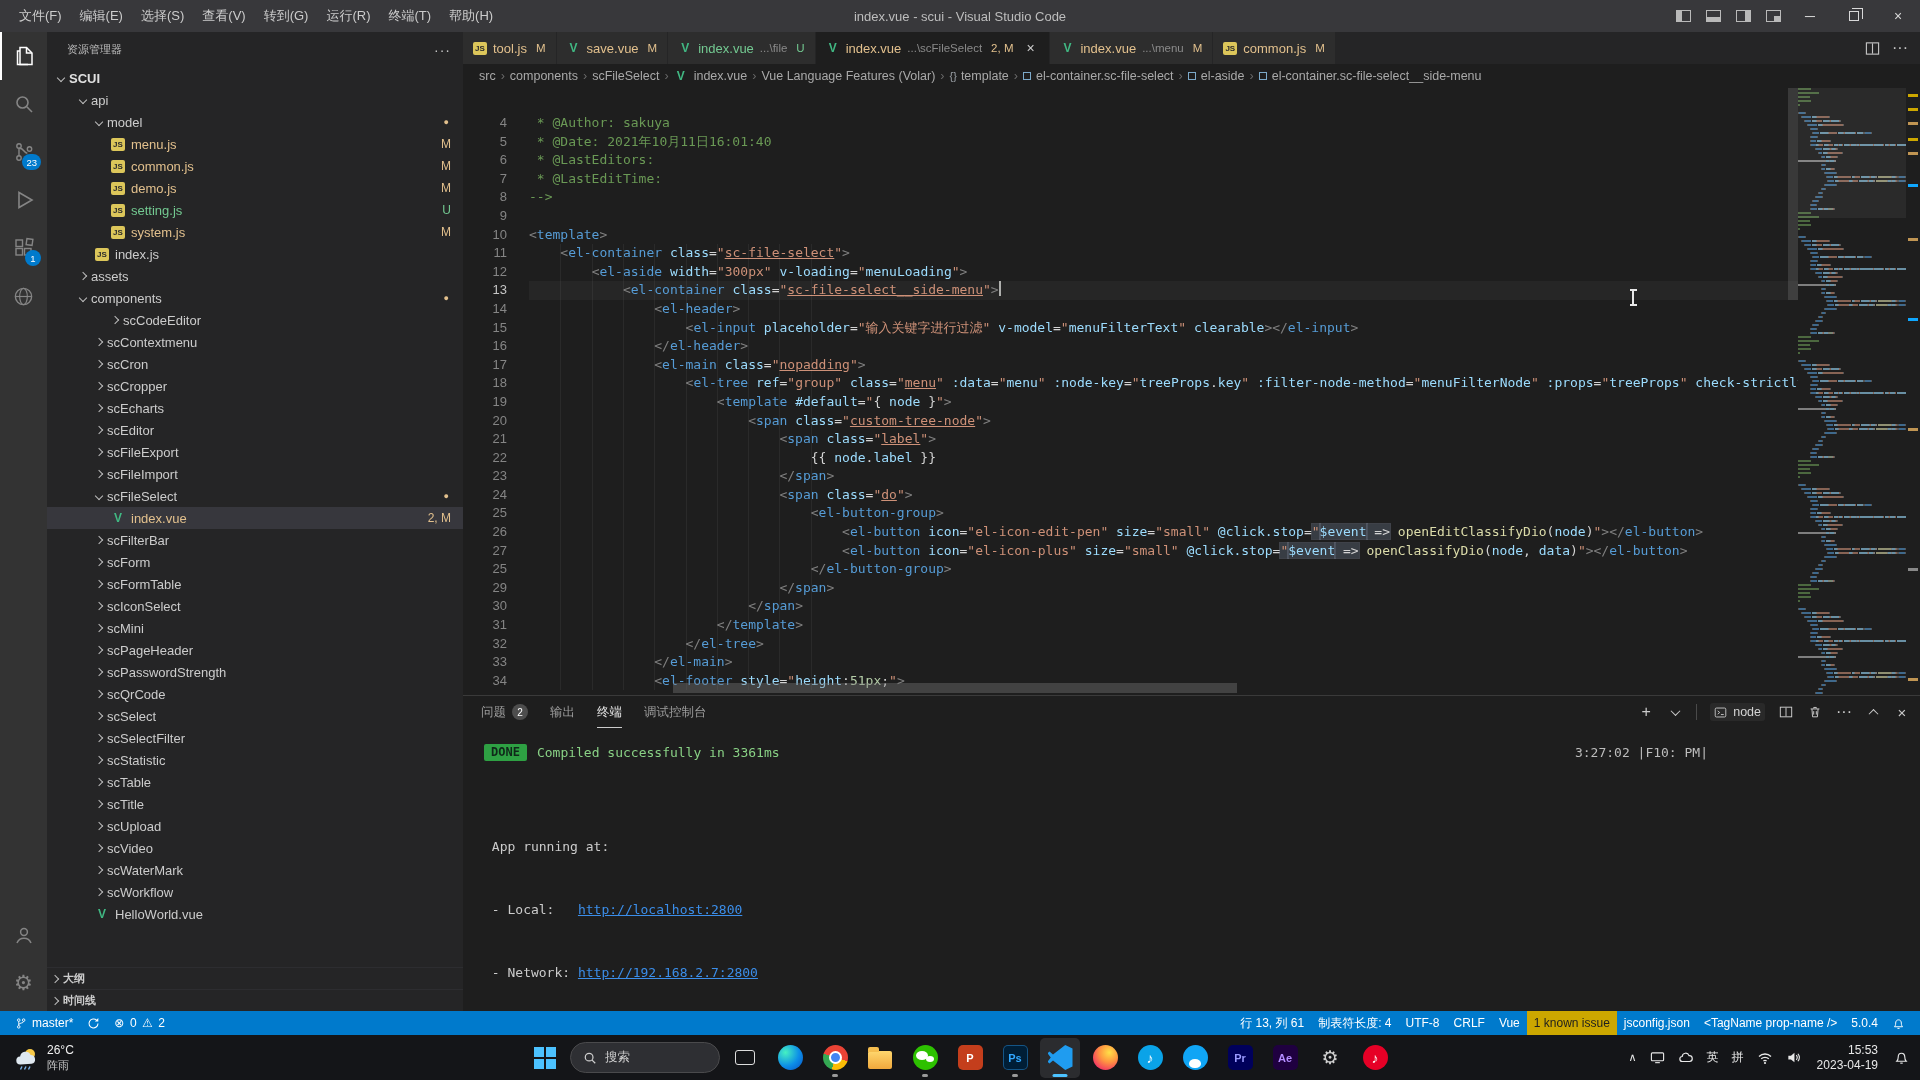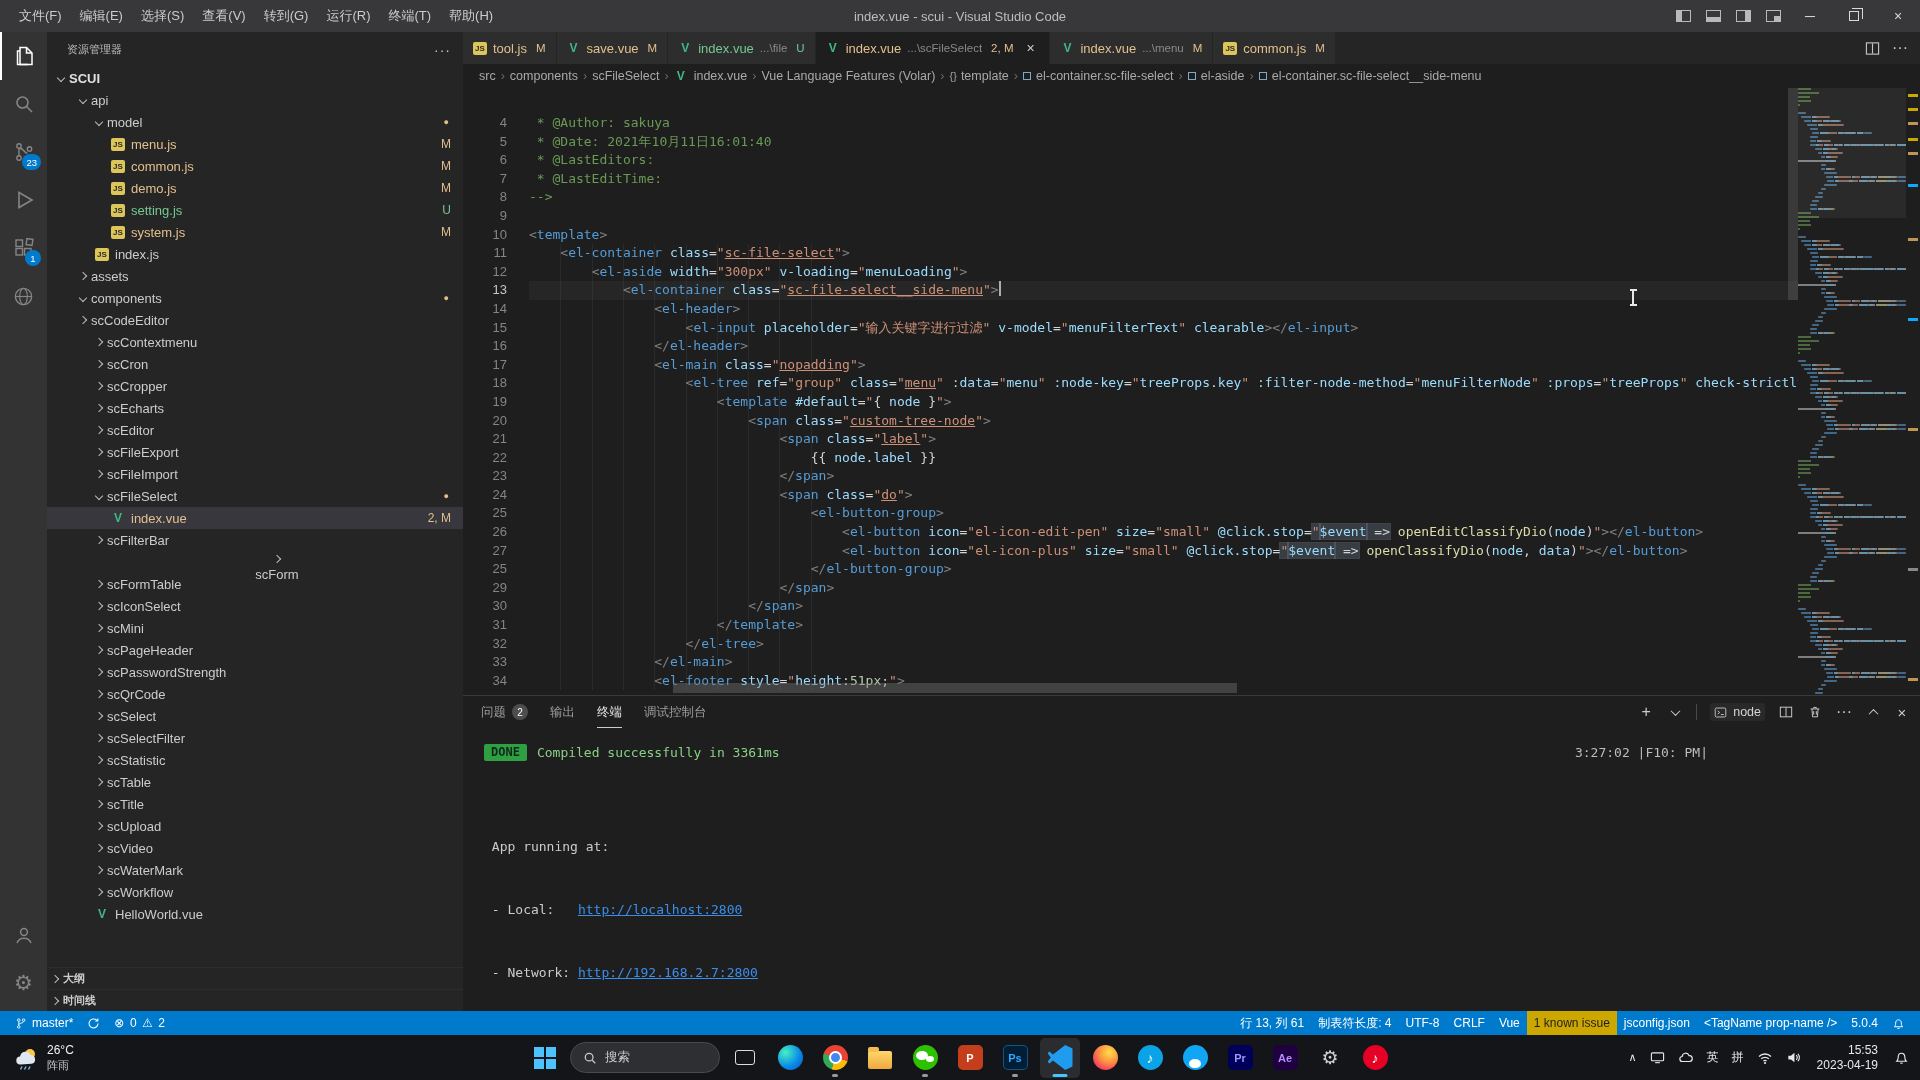--- a/index.html
+++ b/index.html
@@ -351,21 +351,21 @@
           <span class="grow"></span>
         </div>
         <div class="trow" style="padding-left: 28px;">
           <span class="chev">
             <i class="down"></i>
           </span>
           <span>components</span>
           <span class="grow"></span>
           <span class="tdot">●</span>
         </div>
-        <div class="trow" style="padding-left: 28px;">
+        <div class="trow" style="padding-left: 28px; margin-left: 32px;">
           <span class="chev">
             <i class="right"></i>
           </span>
           <span>scCodeEditor</span>
           <span class="grow"></span>
         </div>
         <div class="trow" style="padding-left: 44px;">
           <span class="chev">
             <i class="right"></i>
           </span>
@@ -429,21 +429,21 @@
           <span class="grow"></span>
           <span class="tbadge">2, M</span>
         </div>
         <div class="trow" style="padding-left: 44px;">
           <span class="chev">
             <i class="right"></i>
           </span>
           <span>scFilterBar</span>
           <span class="grow"></span>
         </div>
-        <div class="trow" style="padding-left: 44px; flex-direction: column;">
+        <div class="trow" style="padding-left: 44px;">
           <span class="chev">
             <i class="right"></i>
           </span>
           <span>scForm</span>
           <span class="grow"></span>
         </div>
         <div class="trow" style="padding-left: 44px;">
           <span class="chev">
             <i class="right"></i>
           </span>

